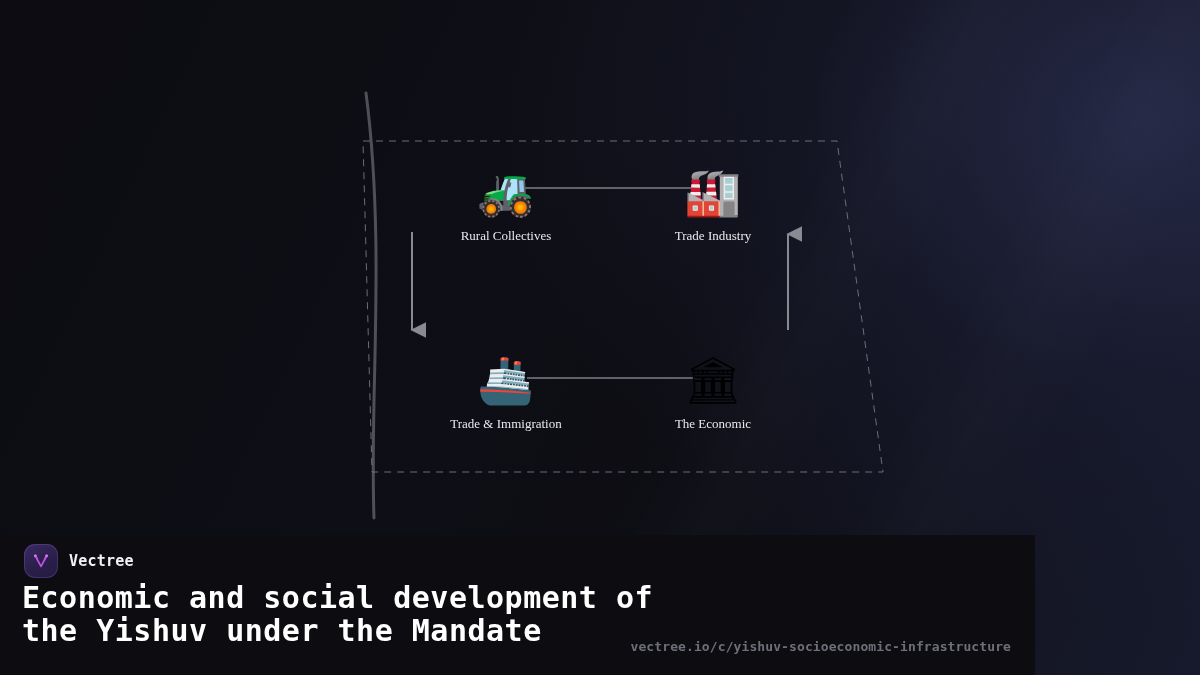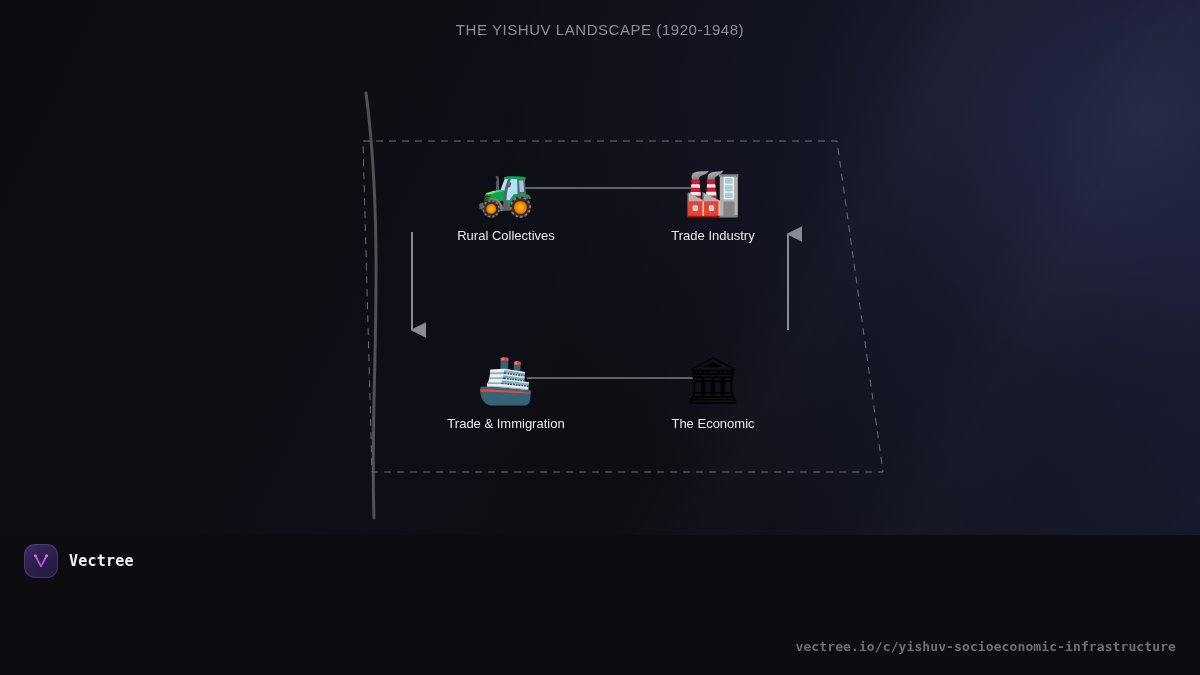--- a/index.html
+++ b/index.html
@@ -67,34 +67,34 @@
     line-height: 52px;
     height: 52px;
     display: block;
     font-family: "DejaVu Sans", sans-serif;
   }
   .node .label {
     display: block;
     margin-top: 10px;
     font-size: 13px;
     color: #e8e9ef;
-    font-family: Liberation Sans, sans-serif;
+    font-family: Liberation Serif, serif;
     white-space: nowrap;
   }
   #node-rural      { left: 421px; top: 166px; }
   #node-industry   { left: 628px; top: 166px; }
   #node-trade      { left: 421px; top: 354px; }
   #node-histadrut  { left: 628px; top: 354px; }
 
   
   #footer {
     position: absolute;
     left: 0;
     bottom: 0;
-    width: 1200px;
+    width: 1035px;
     height: 140px;
     background: #0c0c11;
   }
   #brand-row {
     position: absolute;
     left: 24px;
     top: 9px;
     display: flex;
     align-items: center;
     gap: 11px;
@@ -139,21 +139,20 @@
     font-weight: bold;
   }
 </style>
 </head>
 <body>
 
 <div id="stage">
 
   <div id="sheen"></div>
 
-  <div id="canvas-title">THE YISHUV LANDSCAPE (1920-1948)</div>
 
   <svg id="diagram" viewBox="0 0 1200 540" xmlns="http://www.w3.org/2000/svg">
     <defs>
       <marker id="arrow-down" viewBox="0 0 10 10" refX="5" refY="9" markerWidth="8" markerHeight="8" orient="auto">
         <path d="M 0 0 L 10 0 L 5 10 z" fill="#8a8a92"></path>
       </marker>
       <marker id="arrow-up" viewBox="0 0 10 10" refX="5" refY="1" markerWidth="8" markerHeight="8" orient="auto">
         <path d="M 5 0 L 10 10 L 0 10 z" fill="#8a8a92"></path>
       </marker>
     </defs>
@@ -198,18 +197,22 @@
         <svg width="22" height="22" viewBox="0 0 22 22" xmlns="http://www.w3.org/2000/svg">
           <path d="M5.4 6.2 L11 16.4 L16.6 6.2" fill="none" stroke="#c054e8" stroke-width="1.7" stroke-linecap="round" stroke-linejoin="round"></path>
           <path d="M5.4 6.2 L7.6 8.9 M16.6 6.2 L14.4 8.9" fill="none" stroke="#c054e8" stroke-width="1.4" stroke-linecap="round"></path>
           <circle cx="5.4" cy="5.8" r="1.5" fill="#d96ef5"></circle>
           <circle cx="16.6" cy="5.8" r="1.5" fill="#d96ef5"></circle>
         </svg>
       </div>
       <div id="brand-name">Vectree</div>
     </div>
 
+    <div id="headline">
+      <div>Economic and social development of</div>
+      <div>the Yishuv under the Mandate</div>
+    </div>
 
     <div id="site-url">vectree.io/c/yishuv-socioeconomic-infrastructure</div>
 
   </div>
 
 </div>
 
 </body></html>

